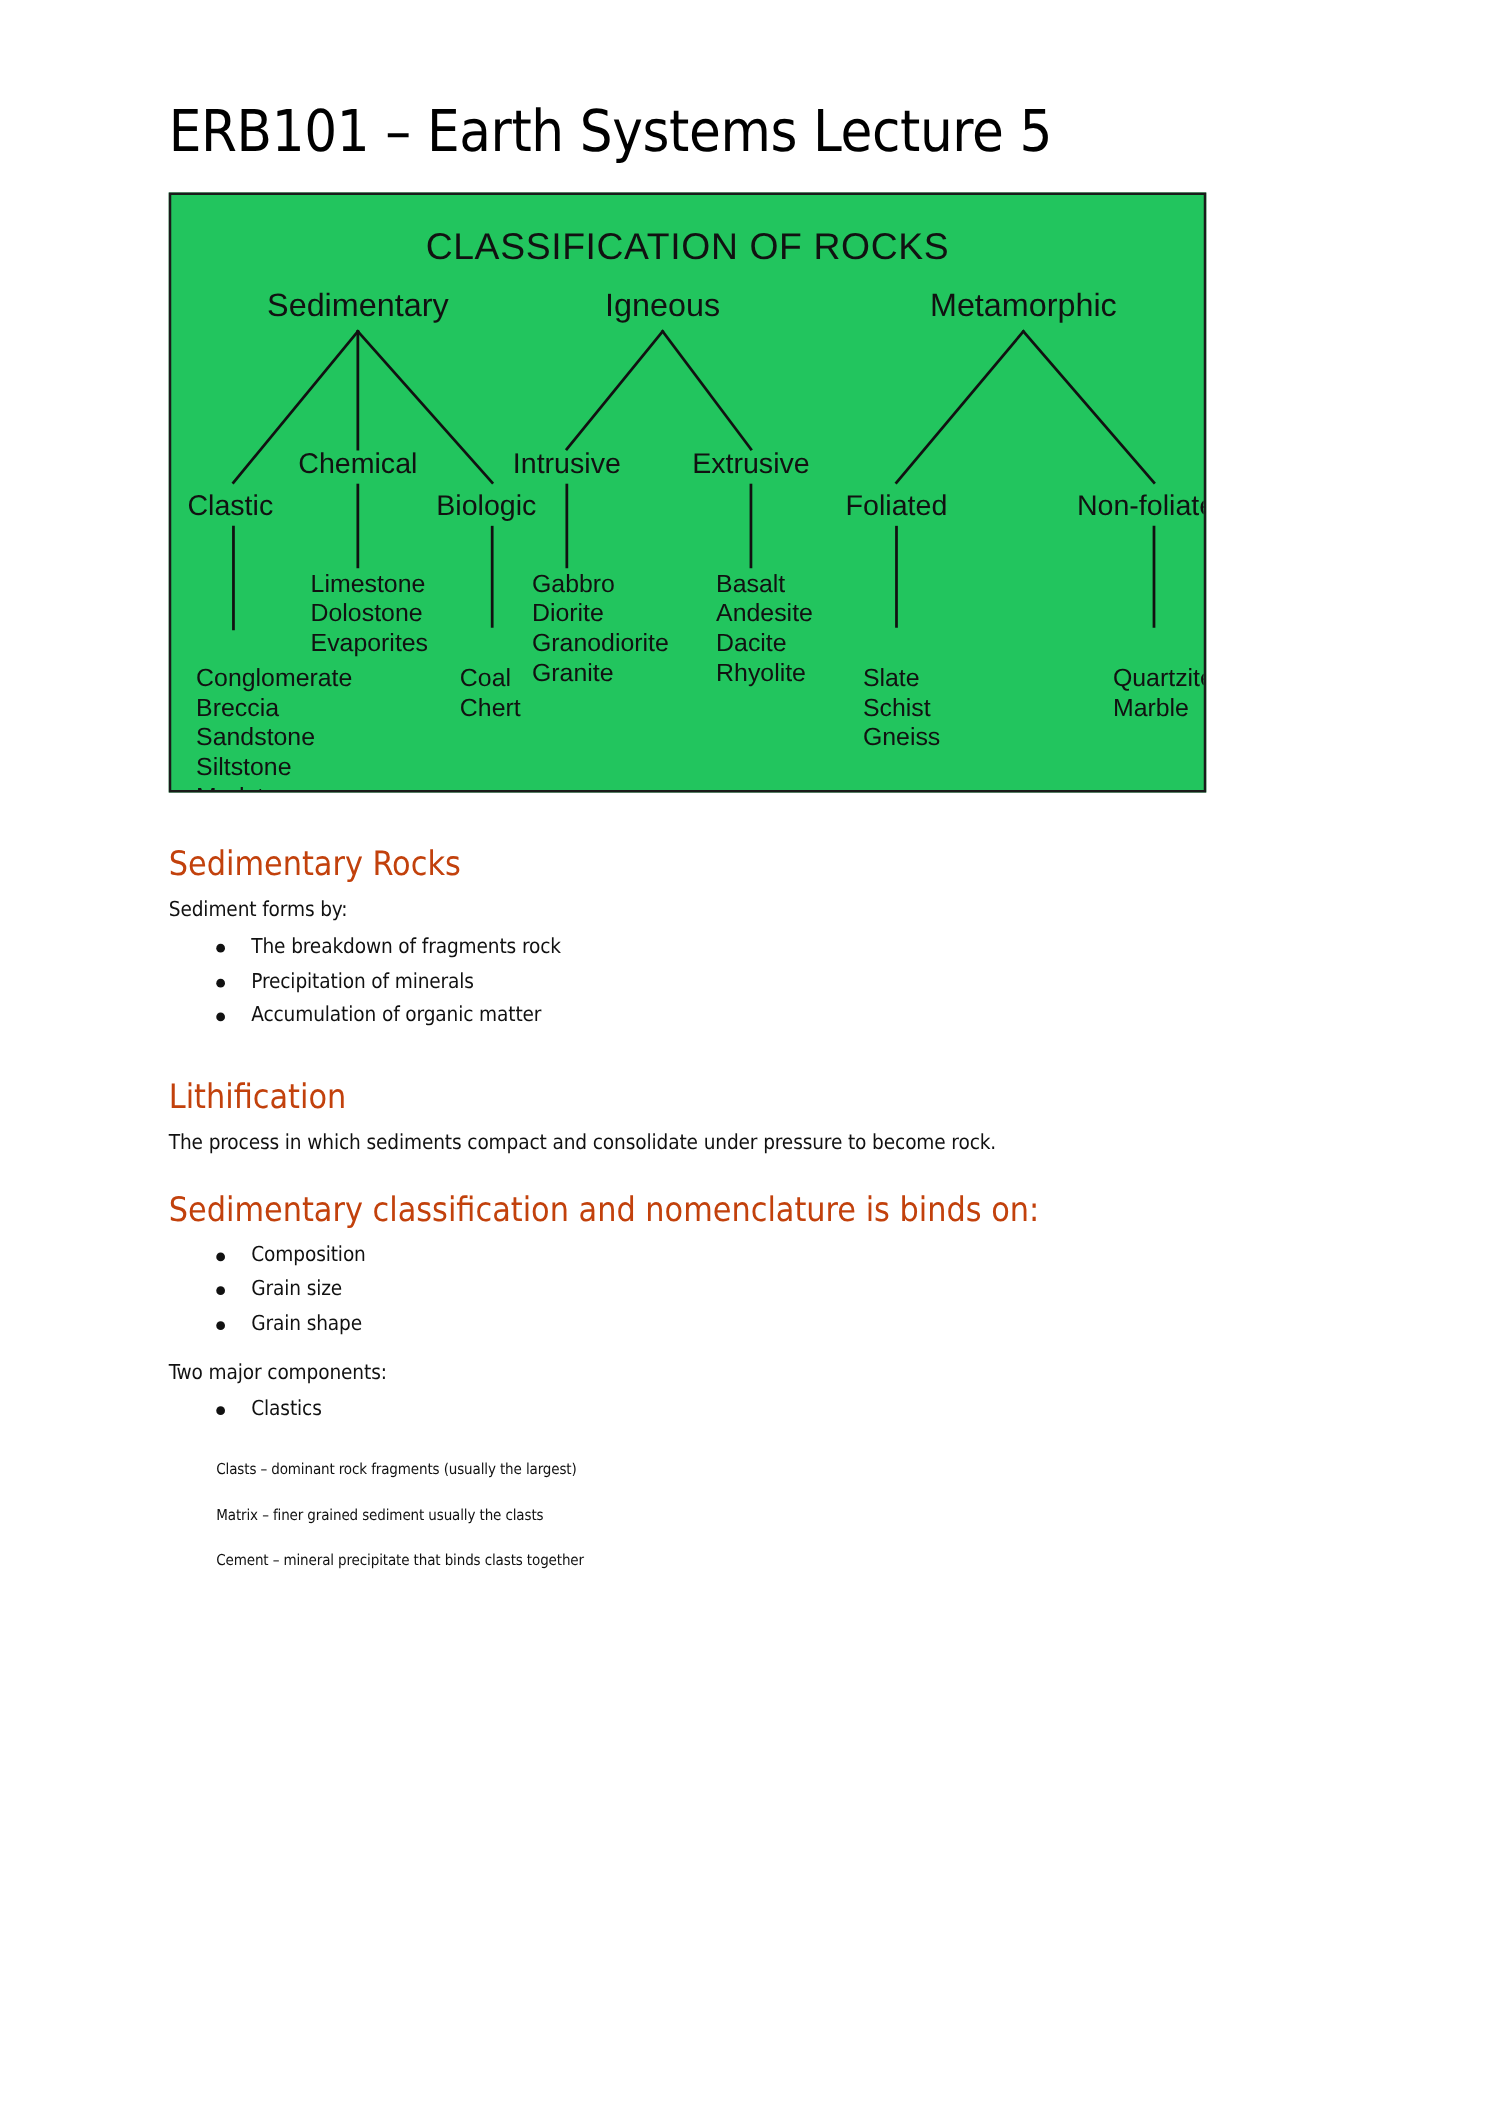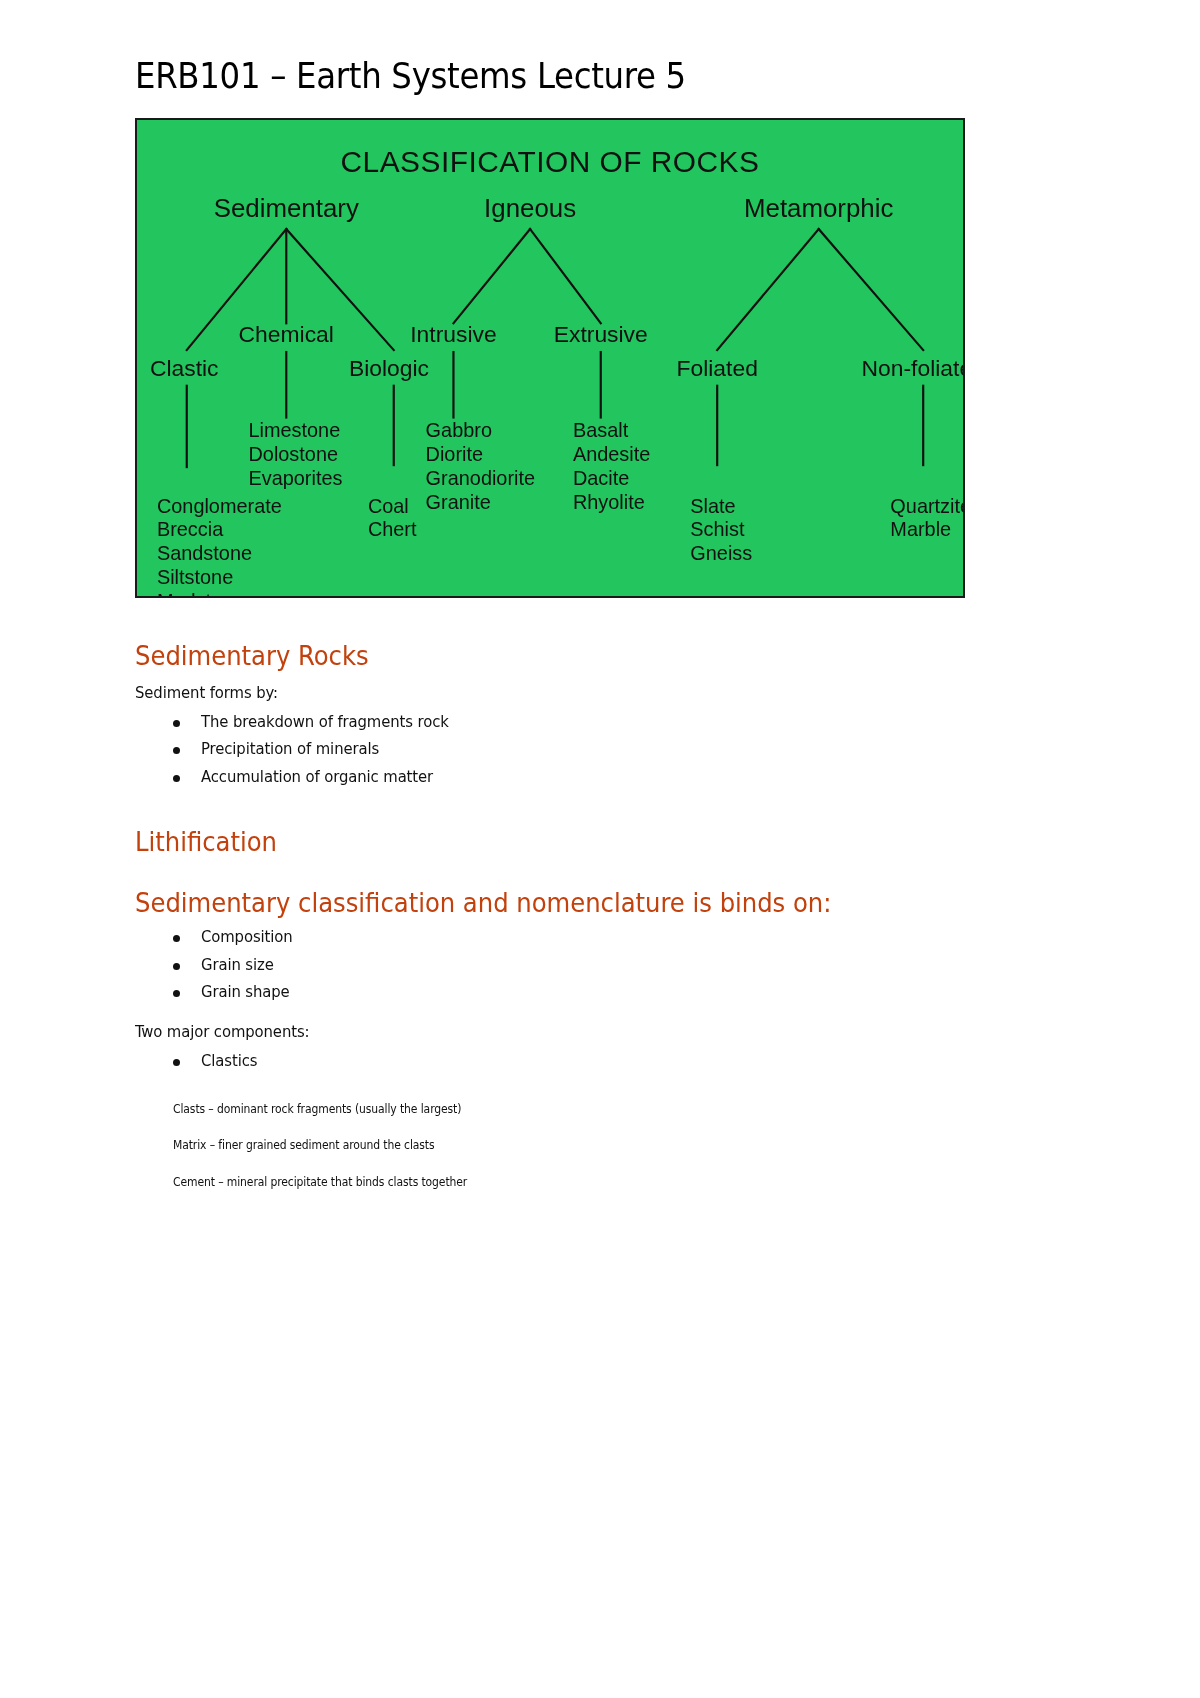--- a/index.html
+++ b/index.html
@@ -17,26 +17,26 @@
   .page {
     position: relative;
     width: 1200px;
     height: 1698px;
     background: #ffffff;
     box-sizing: border-box;
     padding: 0 135px;
   }
   
   .doc-title {
-    font-size: 36px;
+    font-size: 46px;
     font-weight: 400;
     line-height: 1.12;
     letter-spacing: -0.3px;
     margin: 0;
-    padding-top: 56px;
+    padding-top: 80px;
     color: #000;
     font-family: "DejaVu Sans Condensed", "Liberation Sans", sans-serif;
   }
   
   .figure {
     position: relative;
     margin-top: 22px;
     width: 830px;
     height: 480px;
     border: 2px solid #1a1a1a;
@@ -209,32 +209,33 @@
   <p class="body-text">Sediment forms by:</p>
 
   <ul class="bullets">
     <li>The breakdown of fragments rock</li>
     <li>Precipitation of minerals</li>
     <li>Accumulation of organic matter</li>
   </ul>
 
   <h2 class="section-heading h-lithification">Lithification</h2>
 
+  <p class="body-text">The process in which sediments compact and consolidate under pressure to become rock.</p>
 
   <h2 class="section-heading h-classification">Sedimentary classification and nomenclature is binds on:</h2>
 
   <ul class="bullets">
     <li>Composition</li>
     <li>Grain size</li>
     <li>Grain shape</li>
   </ul>
 
   <p class="body-text">Two major components:</p>
 
   <ul class="bullets">
     <li>Clastics</li>
   </ul>
 
   <p class="indent-para">Clasts – dominant rock fragments (usually the largest)</p>
-  <p class="indent-para">Matrix – finer grained sediment around the clasts</p>
+  <p class="indent-para">Matrix – finer grained sediment usually the clasts</p>
   <p class="indent-para">Cement – mineral precipitate that binds clasts together</p>
 
 </div>
 
 </body></html>

